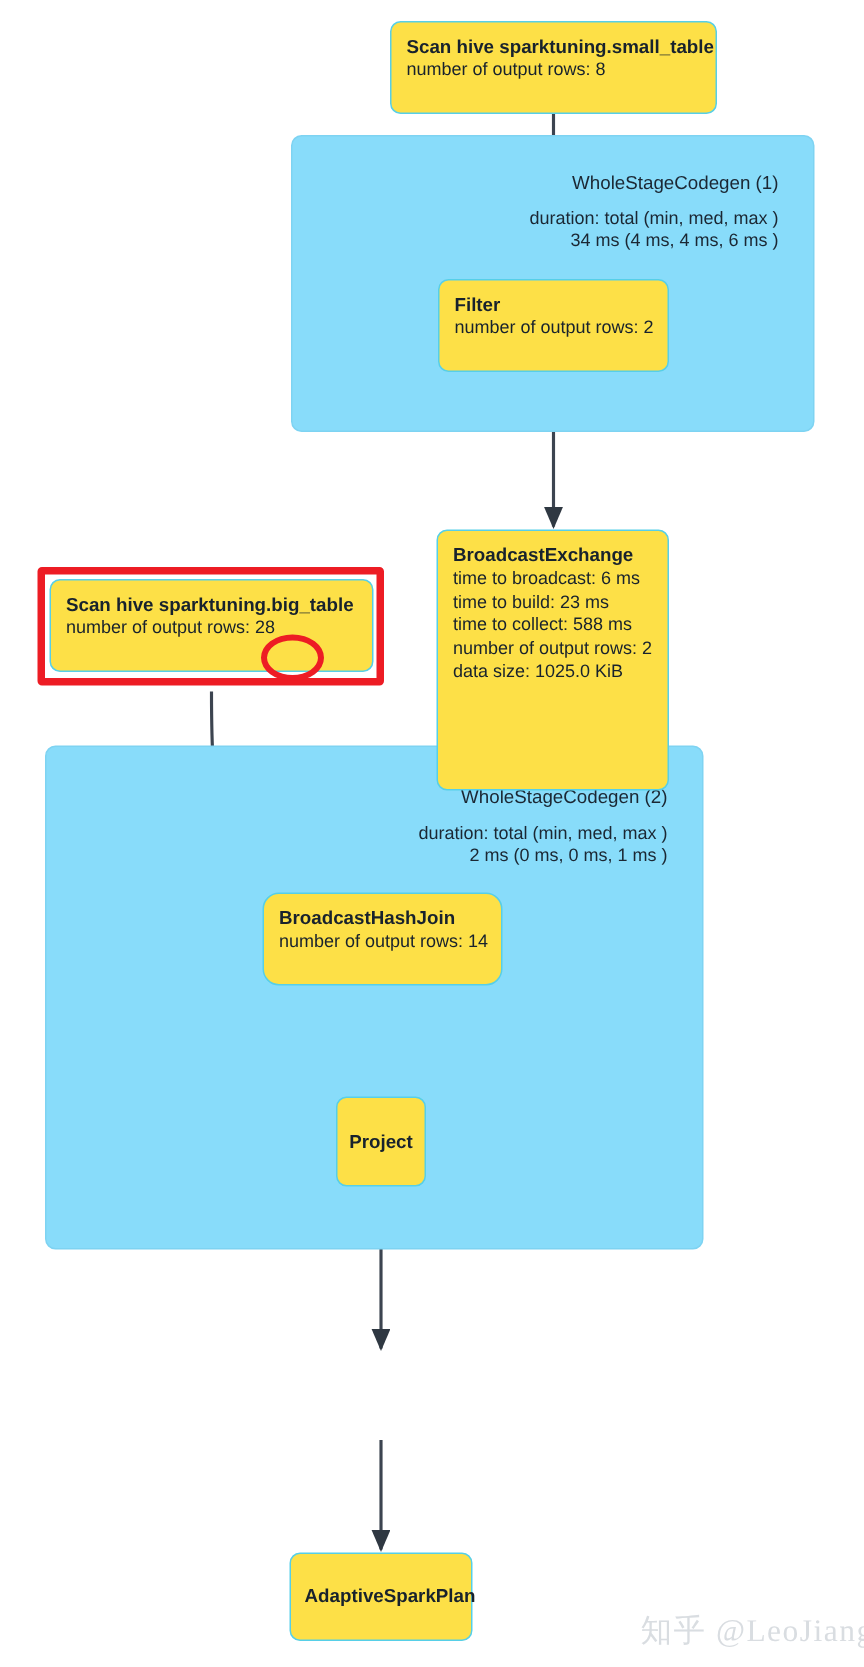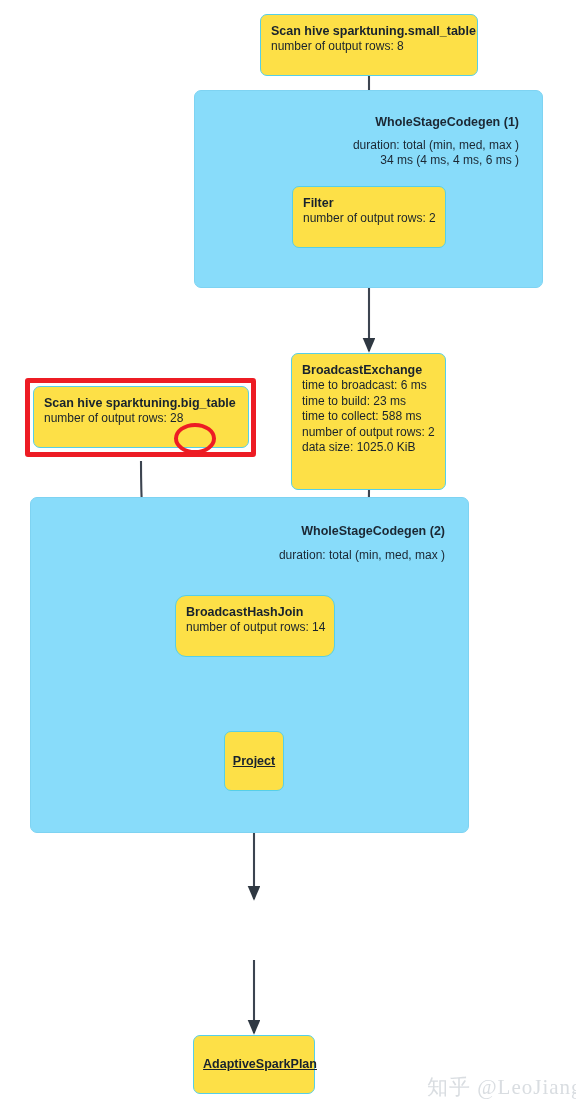--- a/index.html
+++ b/index.html
@@ -29,21 +29,21 @@
   .wsc {
     position: absolute;
     background: #88DCFA;
     border: 1px solid #7ED3F2;
     border-radius: 7px;
     box-sizing: border-box;
   }
   .wsc-title {
     position: absolute;
     font-size: 12.5px;
-    font-weight: bold;
+    font-weight: normal;
     color: #1b2733;
     white-space: nowrap;
     text-align: right;
   }
   .wsc-metric {
     position: absolute;
     font-size: 12px;
     color: #1b2733;
     white-space: pre;
     text-align: right;
@@ -71,21 +71,21 @@
     line-height: 15.5px;
     white-space: nowrap;
   }
   .node-metrics div { white-space: nowrap; }
   .node.centered {
     display: flex;
     align-items: center;
     justify-content: center;
     padding: 0;
   }
-  .node.centered .node-title { text-align: left; text-decoration: underline; }
+  .node.centered .node-title { text-align: left; }
   
   .annot-rect {
     position: absolute;
     border: 5px solid #ED1C24;
     border-radius: 3px;
     box-sizing: border-box;
     background: transparent;
   }
   .annot-ellipse {
     position: absolute;
@@ -132,36 +132,37 @@
   </svg>
 
   <div class="wsc" style="left:194px; top:90px; width:349px; height:198px;"></div>
   <div class="wsc-title" style="left:294px; top:115px; width:225px;">WholeStageCodegen (1)</div>
   <div class="wsc-metric" style="left:294px; top:138px; width:225px;">duration: total (min, med, max )</div>
   <div class="wsc-metric" style="left:294px; top:153px; width:225px;">34 ms (4 ms, 4 ms, 6 ms )</div>
 
   <div class="wsc" style="left:30px; top:497px; width:439px; height:336px;"></div>
   <div class="wsc-title" style="left:220px; top:524px; width:225px;">WholeStageCodegen (2)</div>
   <div class="wsc-metric" style="left:220px; top:548px; width:225px;">duration: total (min, med, max )</div>
+  <div class="wsc-metric" style="left:220px; top:563px; width:225px;">2 ms (0 ms, 0 ms, 1 ms )</div>
 
   <div class="node" style="left:260px; top:14px; width:218px; height:62px;">
     <div class="node-title">Scan hive sparktuning.small_table</div>
     <div class="node-metrics">
       <div>number of output rows: 8</div>
     </div>
   </div>
 
   <div class="node" style="left:292px; top:186px; width:154px; height:62px;">
     <div class="node-title">Filter</div>
     <div class="node-metrics">
       <div>number of output rows: 2</div>
     </div>
   </div>
 
-  <div class="node" style="left:291px; top:353px; width:155px; height:137px;">
+  <div class="node" style="left:291px; top:353px; width:155px; height:174px;">
     <div class="node-title">BroadcastExchange</div>
     <div class="node-metrics">
       <div>time to broadcast: 6 ms</div>
       <div>time to build: 23 ms</div>
       <div>time to collect: 588 ms</div>
       <div>number of output rows: 2</div>
       <div>data size: 1025.0 KiB</div>
     </div>
   </div>
 

